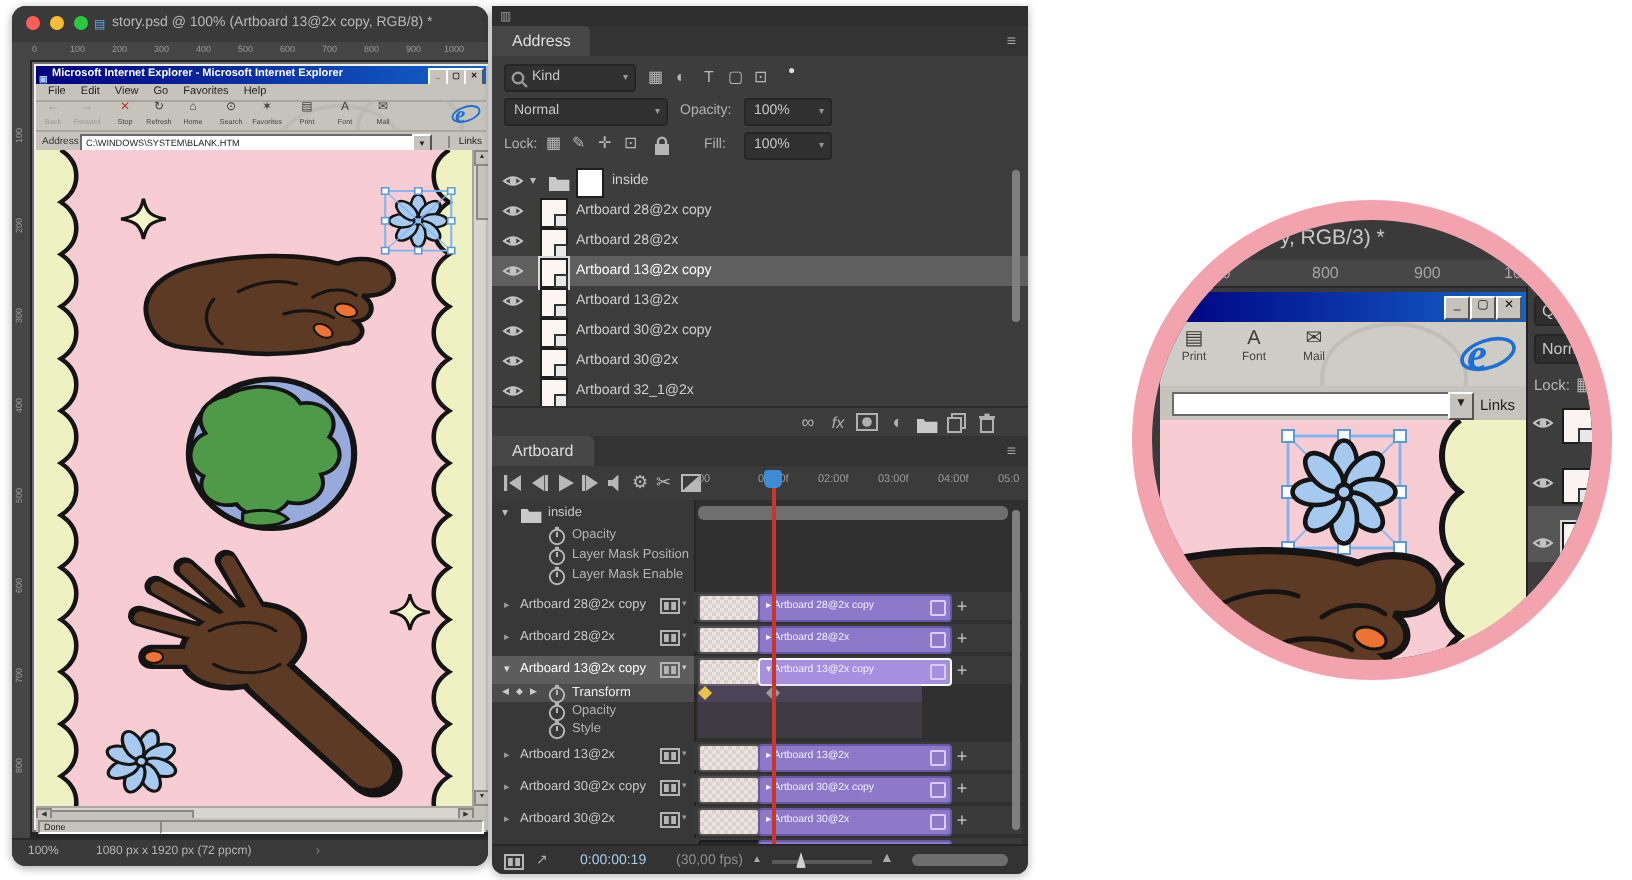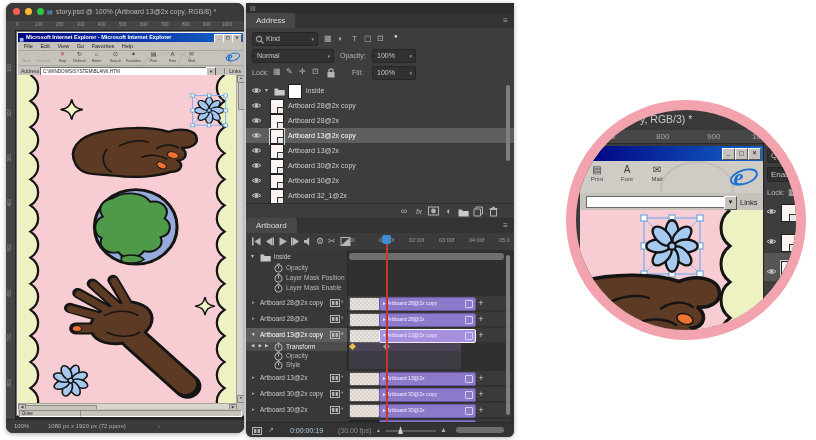--- a/index.html
+++ b/index.html
@@ -746,21 +746,21 @@
           <rect x="117" y="33" width="6" height="6"></rect>
         <rect x="61" y="61" width="6" height="6"></rect>
           <rect x="89" y="61" width="6" height="6"></rect>
           <rect x="117" y="61" width="6" height="6"></rect>
       </g>
       <use href="#flower" transform="translate(92,36) scale(1.55)"></use>
       <use href="#fist" transform="translate(-120,-20) scale(1.5)"></use>
     </svg>
     <div class="abs co-panel">
       <span class="co-box" style="top:5px">Q</span>
-      <span class="co-box" style="top:24px">Enable</span>
+      <span class="co-box" style="top:24px">Norma</span>
       <span class="co-lock" style="top:45px">Lock:</span>
       <span class="co-lock" style="top:44px;left:24px;font-size:9px">▦</span>
       <div class="abs" style="left:0;top:110px;width:33px;height:28px;background:#565656"></div>
       <svg class="abs" style="left:2px;top:64px" width="13" height="11">
           <use href="#i-eye"></use>
         </svg>
       <span class="co-thumb" style="top:61px"></span>
       <svg class="abs" style="left:2px;top:94px" width="13" height="11">
           <use href="#i-eye"></use>
         </svg>

